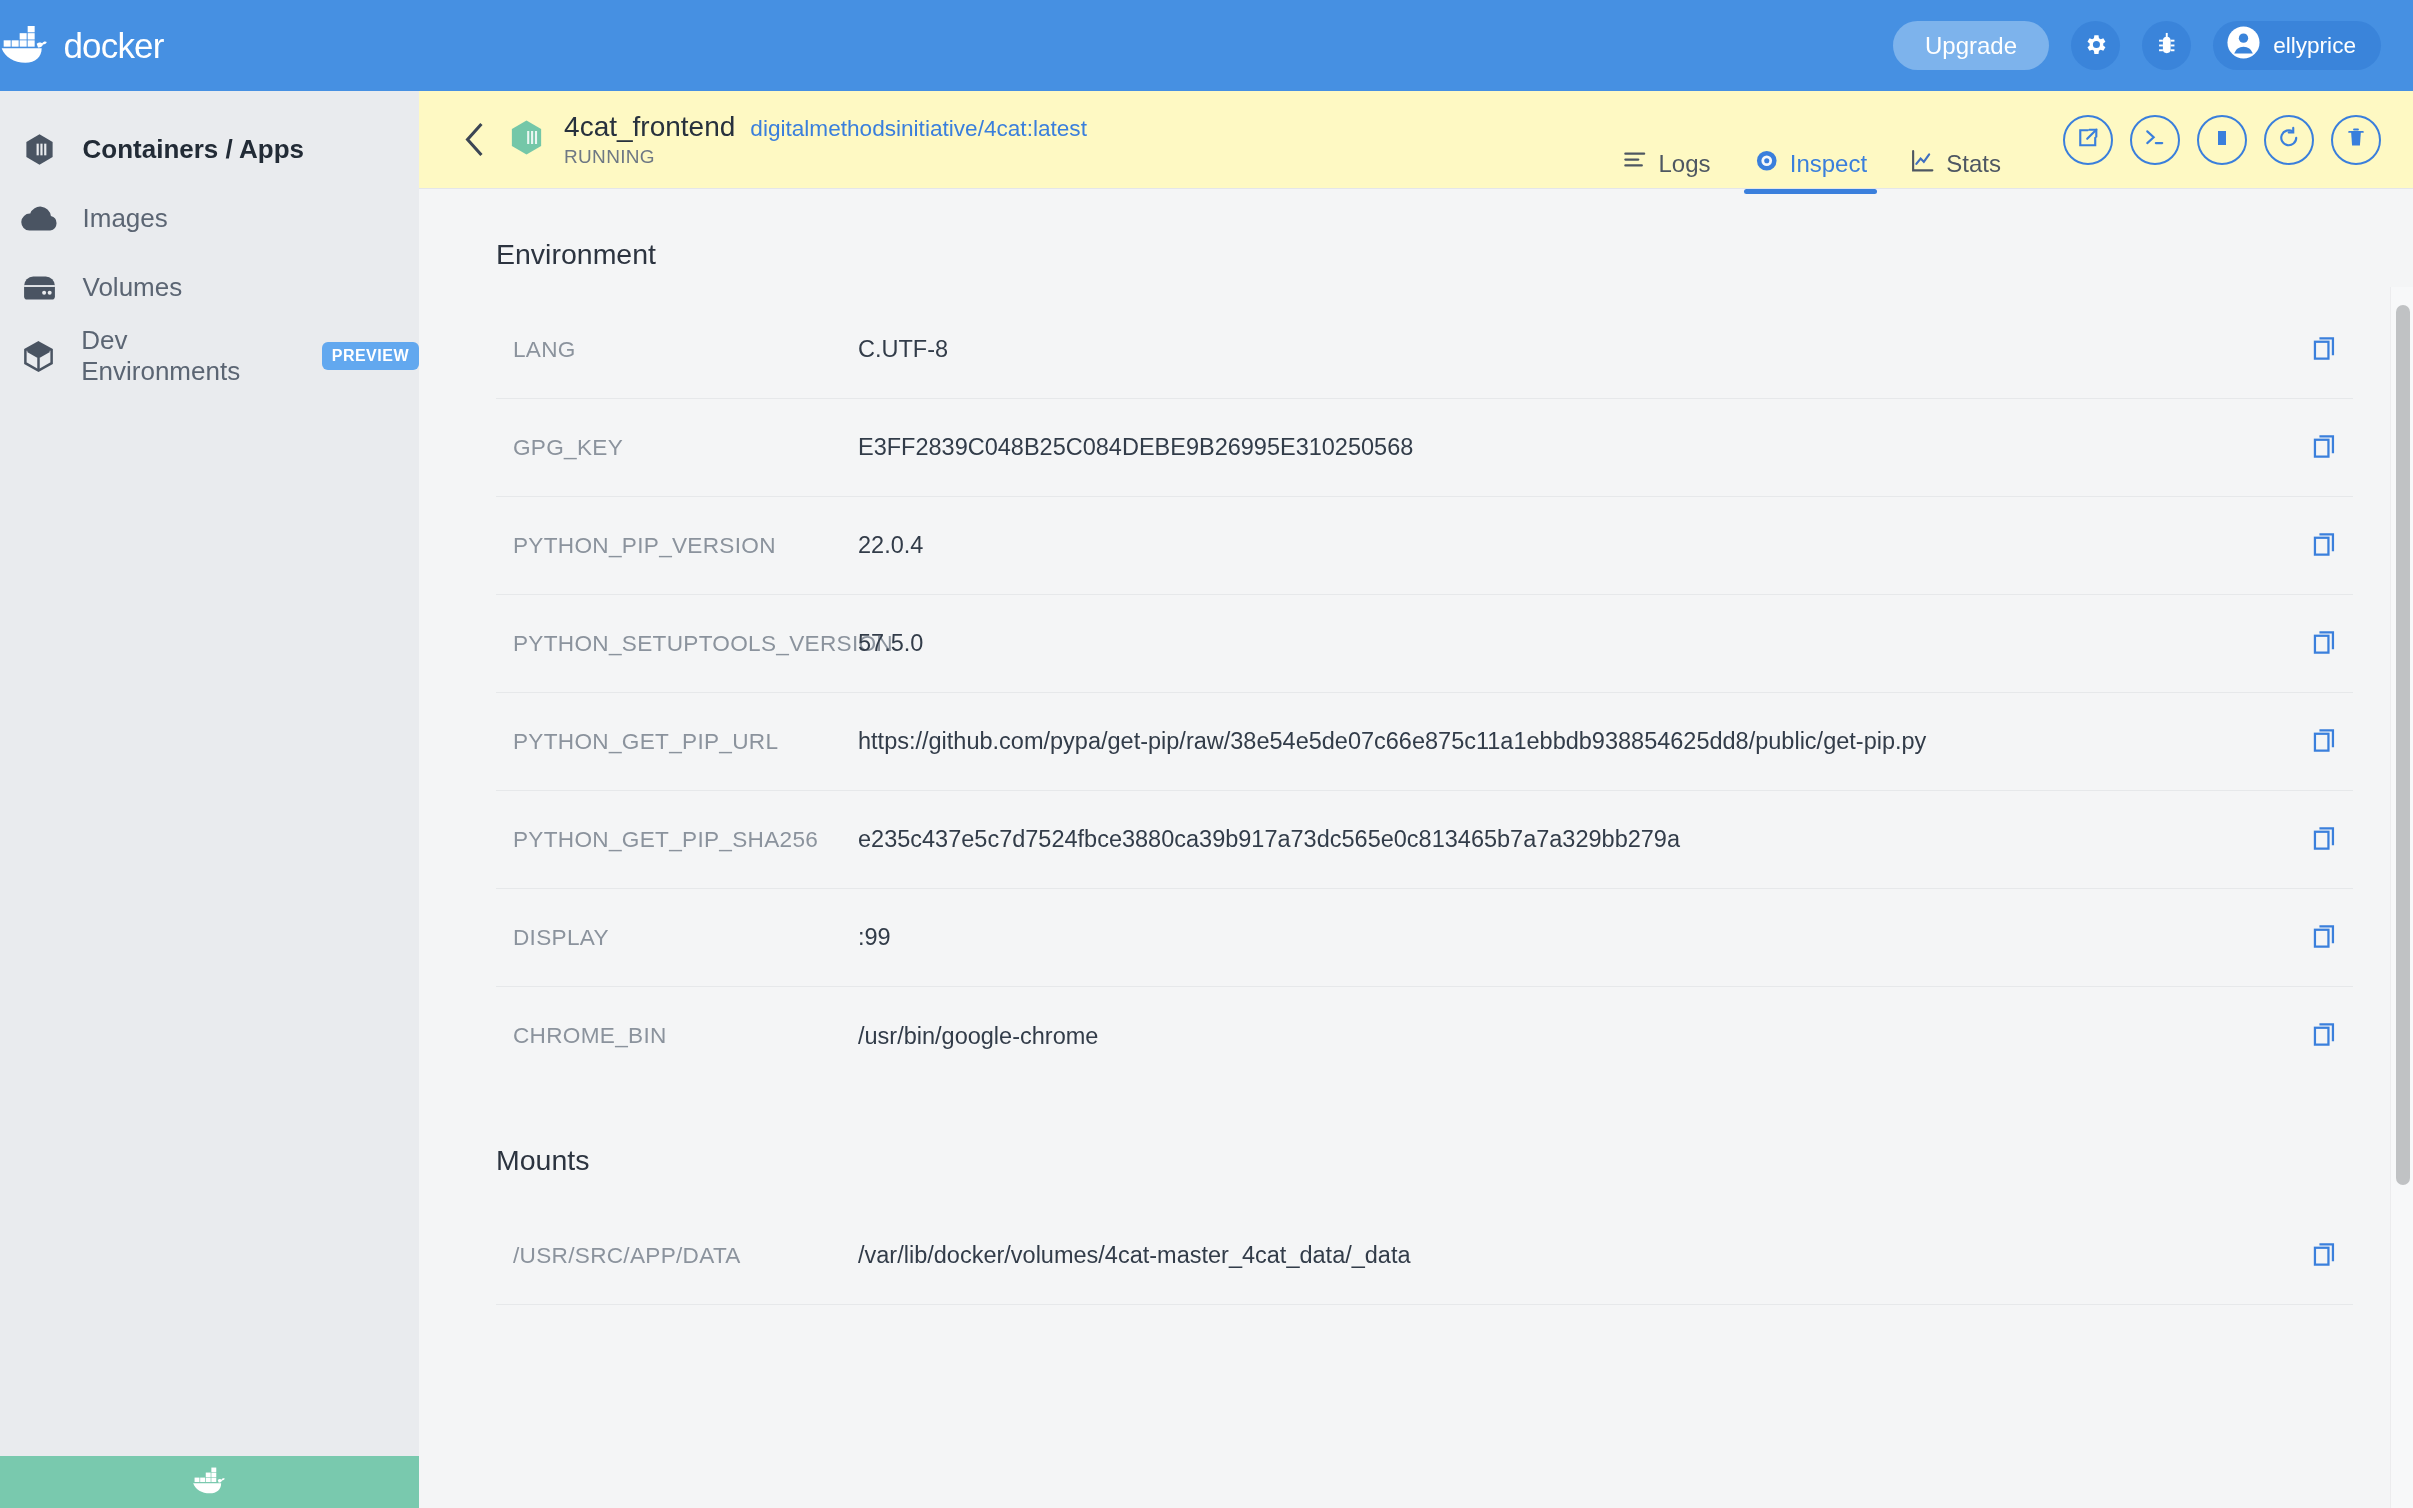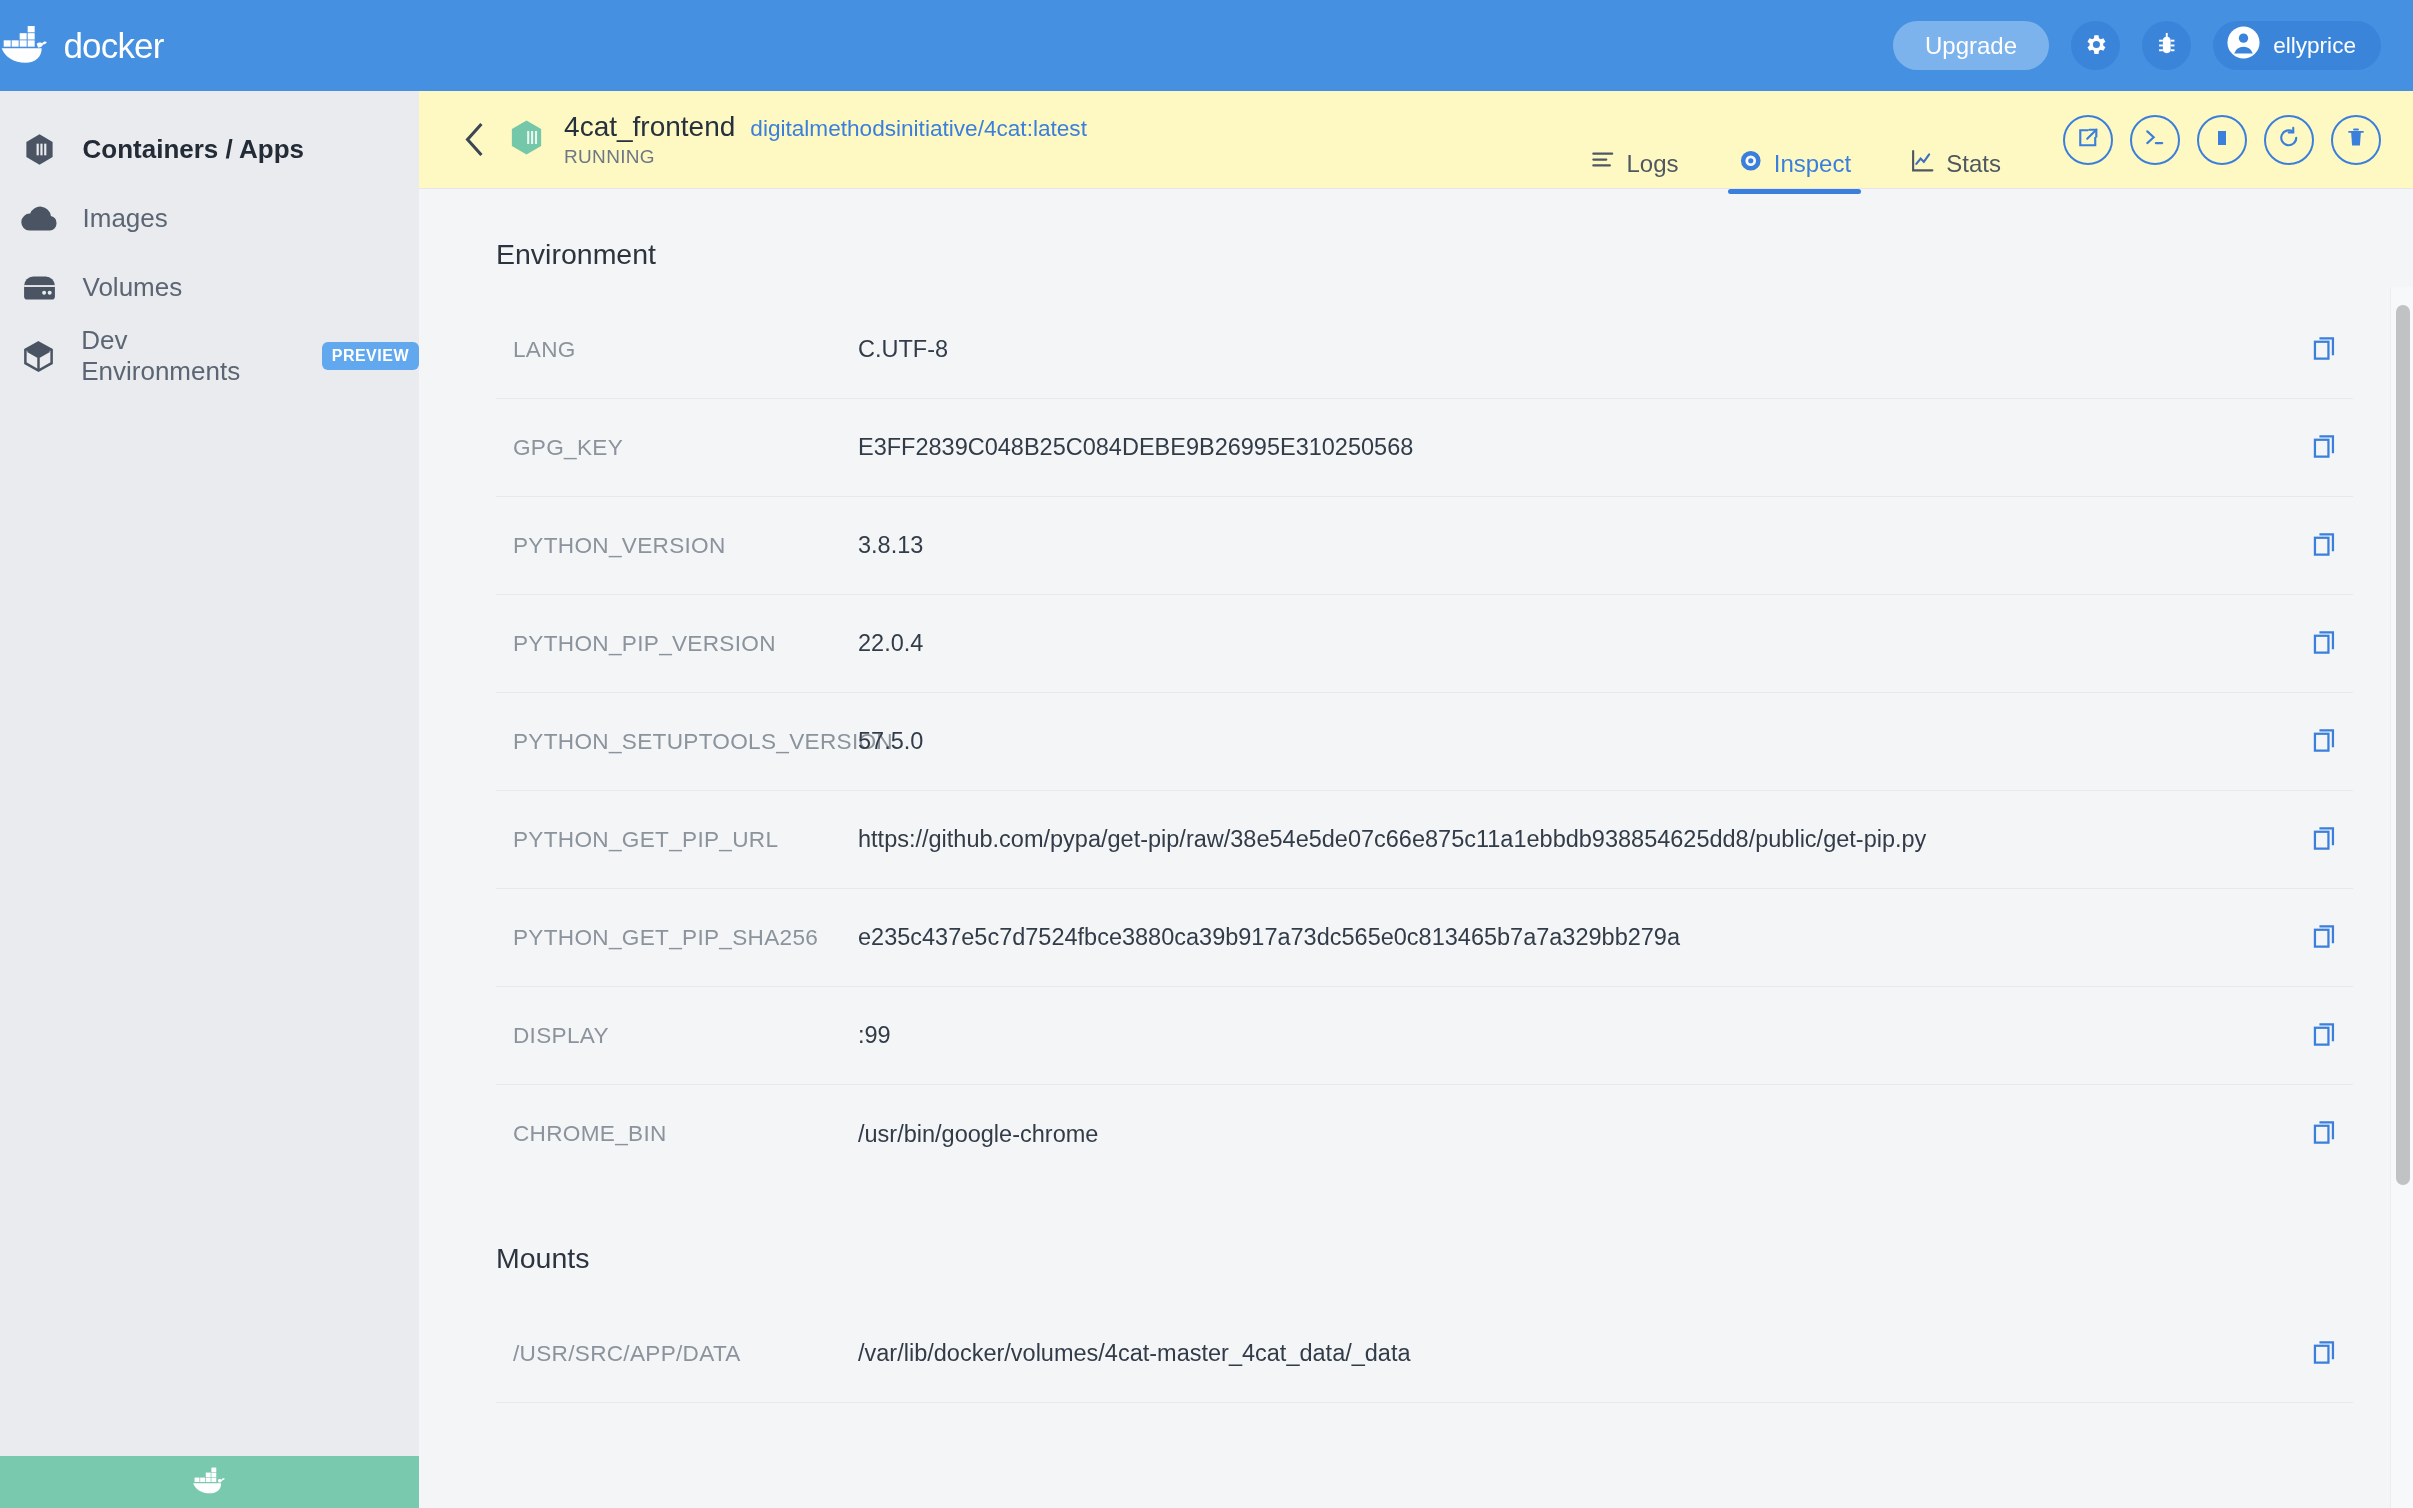--- a/index.html
+++ b/index.html
@@ -83,21 +83,21 @@
     padding: 0 32px 0 37px;
   }
   .back-chevron { width: 39px; cursor: pointer; display:flex; align-items:center; justify-content:center;}
   .ctn-ident { display: flex; align-items: center; gap: 18.4px; margin-left: 11.7px; }
   .ctn-text { display: flex; flex-direction: column; gap: 3.4px; }
   .ctn-line1 { display: flex; align-items: baseline; gap: 15px; }
   .ctn-name { font-size: 28px; color: #27313d; }
   .ctn-image { font-size: 22.6px; color: #3a7fdc; cursor: pointer; }
   .ctn-state { font-size: 19px; color: #6e7884; letter-spacing: 0.3px; }
 
-  .tabs { margin-left: auto; display: flex; align-items: center; gap: 16px; height: 100%; margin-top: 48px; }
+  .tabs { margin-left: auto; display: flex; align-items: center; gap: 0; height: 100%; margin-top: 48px; }
   .tab {
     display: flex; align-items: center; gap: 11.7px;
     padding: 0 22px; height: 100%;
     font-size: 24px; color: #4e5762;
     cursor: pointer; position: relative;
   }
   .tab.active { color: #3a7fdc; }
   .tab.active::after {
     content: ""; position: absolute; left: 11.7px; right: 11.7px; bottom: 18.4px;
     height: 4.2px; background: #3a7fdc; border-radius: 2.5px;
@@ -405,30 +405,20 @@
                 <div class="kv-key">GPG_KEY</div>
                 <div class="kv-val">E3FF2839C048B25C084DEBE9B26995E310250568</div>
                 <button class="copy-btn">
                   <span><svg width="25" height="27" viewBox="0 0 22 24" fill="none" stroke="#3a7fdc" stroke-width="2">
   <rect x="2.5" y="6" width="12" height="15"></rect>
                       <path d="M6.5 3h12v15"></path>
                     </svg></span>
                 </button>
               </div>
               <div class="kv-row">
-                <div class="kv-key">PYTHON_VERSION</div>
-                <div class="kv-val">3.8.13</div>
-                <button class="copy-btn">
-                  <span><svg width="25" height="27" viewBox="0 0 22 24" fill="none" stroke="#3a7fdc" stroke-width="2">
-  <rect x="2.5" y="6" width="12" height="15"></rect>
-                      <path d="M6.5 3h12v15"></path>
-                    </svg></span>
-                </button>
-              </div>
-              <div class="kv-row">
                 <div class="kv-key">PYTHON_PIP_VERSION</div>
                 <div class="kv-val">22.0.4</div>
                 <button class="copy-btn">
                   <span><svg width="25" height="27" viewBox="0 0 22 24" fill="none" stroke="#3a7fdc" stroke-width="2">
   <rect x="2.5" y="6" width="12" height="15"></rect>
                       <path d="M6.5 3h12v15"></path>
                     </svg></span>
                 </button>
               </div>
               <div class="kv-row">

